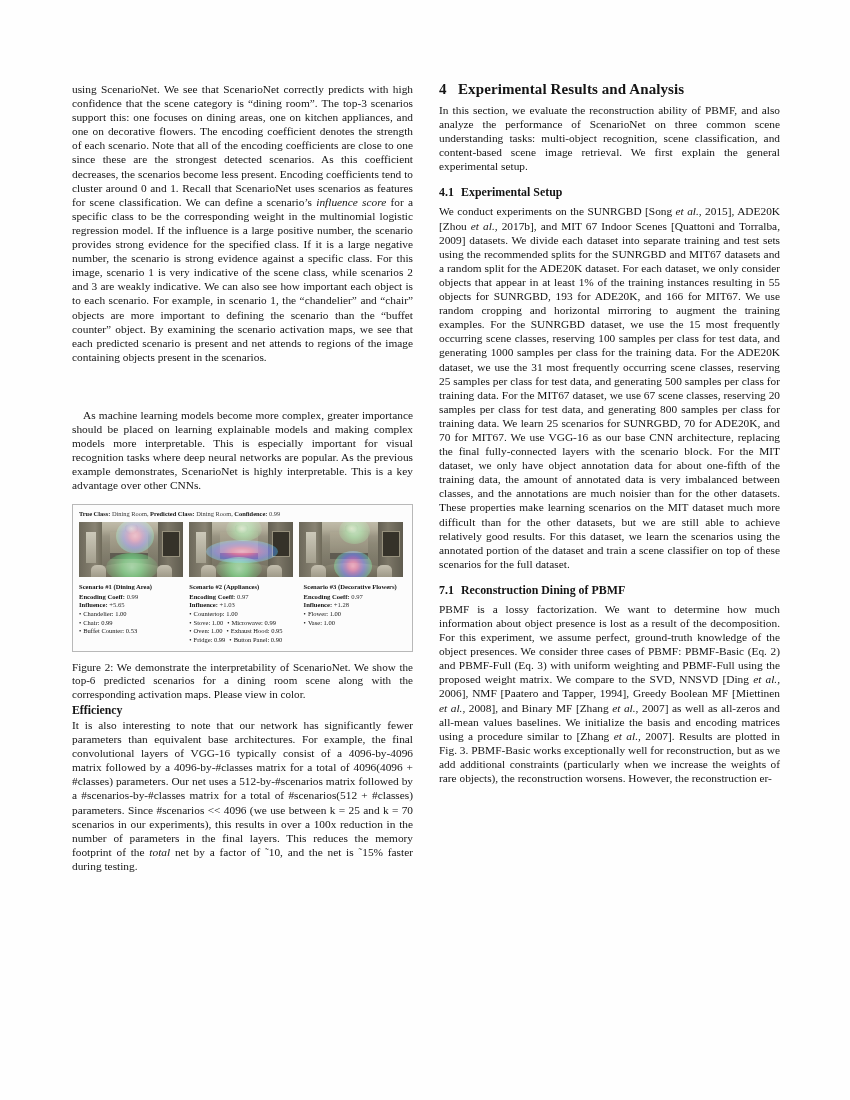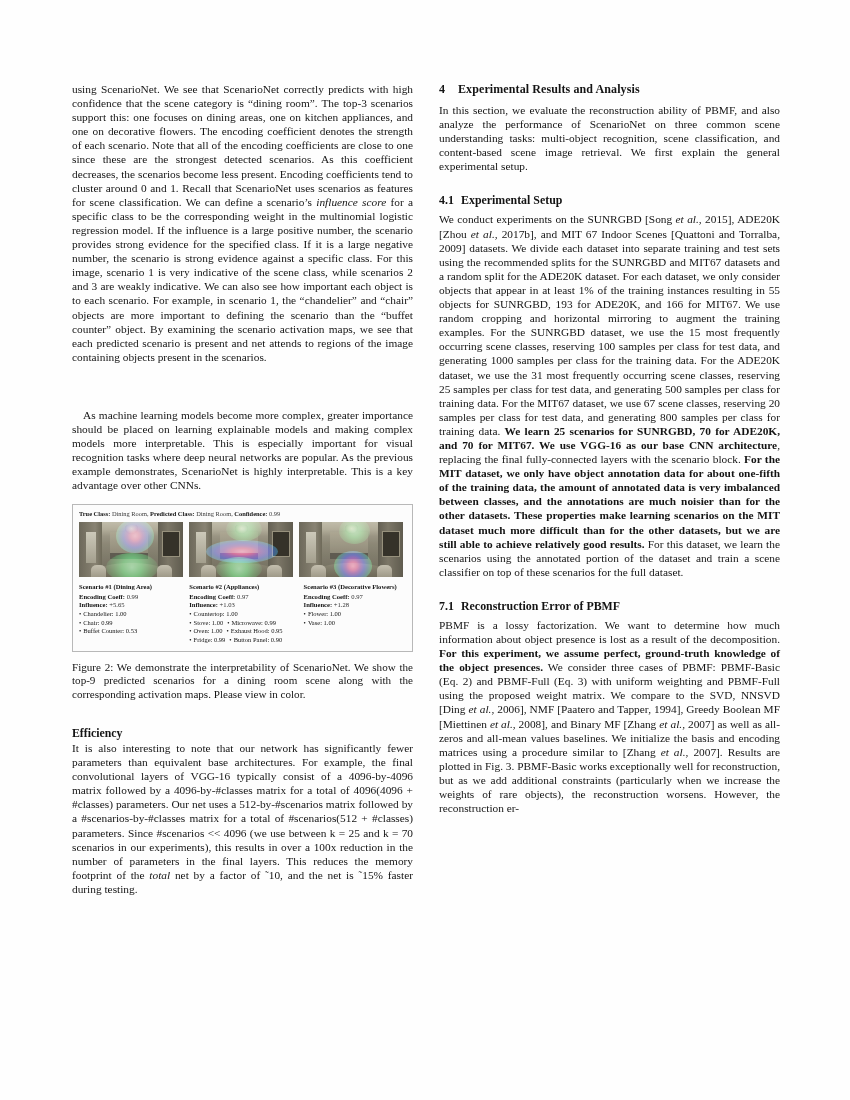--- a/index.html
+++ b/index.html
@@ -38,41 +38,41 @@
   p {
     margin: 0;
     font-size: 11.35px;
     line-height: 14.1px;
     text-align: justify;
     text-justify: inter-word;
     hyphens: manual;
   }
   p.indent { text-indent: 11px; margin-top: 44px; }
   .sec-h {
-    font-size: 12px;
+    font-size: 15px;
     font-weight: bold;
     margin: 13px 0 6px 0;
     line-height: 15px;
     letter-spacing: 0.1px;
   }
   .sec-h .num { display: inline-block; min-width: 19px; }
   .subsec-h {
     font-size: 11.9px;
     font-weight: bold;
-    margin: 20px 0 5px 0;
+    margin: 12px 0 5px 0;
     line-height: 14px;
   }
   .subsec-h .num { display: inline-block; min-width: 22px; }
   .run-h {
     font-size: 11.8px;
     font-weight: bold;
-    margin: 24px 0 1px 0;
+    margin: 1px 0 1px 0;
     line-height: 14px;
   }
-  .bold { font-weight: bold; }
+  .bold { font-weight: normal; }
   .ital { font-style: italic; }
   .mathit { font-family: "Liberation Serif", serif; }
   .mathrm { font-family: "Liberation Serif", serif; }
 
   
   .figure-box {
     margin-top: 12px;
     border: 1px solid #b8b8b8;
     background: #fcfcfc;
     padding: 5px 6px 6px 6px;
@@ -362,21 +362,21 @@
               <span class="v">+1.28</span>
             </div>
             <ul class="obj-list">
               <li><span class="b">•</span><span>Flower: 1.00</span></li>
               <li><span class="b">•</span><span>Vase: 1.00</span></li>
             </ul>
           </div>
         </div>
       </div>
 
-      <div class="fig-cap">Figure 2: We demonstrate the interpretability of ScenarioNet. We show the top-9 predicted scenarios for a dining room scene along with the corresponding activation maps. Please view in color.</div>
+      <div class="fig-cap">Figure 2: We demonstrate the interpretability of ScenarioNet. We show the top-6 predicted scenarios for a dining room scene along with the corresponding activation maps. Please view in color.</div>
 
       <div class="run-h">Efficiency</div>
 
       <p><span>It is also interesting to note that our network has significantly fewer parameters than equivalent base architectures. For example, the final convolutional layers of VGG-16 typically consist of a 4096-by-4096 matrix followed by a 4096-by-#classes matrix for a total of </span><span class="mathrm">4096(4096 + #classes)</span><span> parameters. Our net uses a 512-by-#scenarios matrix followed by a #scenarios-by-#classes matrix for a total of </span><span class="mathit">#scenarios(512 + #classes)</span><span> parameters. Since #scenarios </span><span class="mathrm">&lt;&lt; 4096</span><span> (we use between </span><span class="mathit">k = 25</span><span> and </span><span class="mathit">k = 70</span><span> scenarios in our experiments), this results in over a 100x reduction in the number of parameters in the final layers. This reduces the memory footprint of the </span><span class="ital">total</span><span> net by a factor of ˜10, and the net is ˜15% faster during testing.</span></p>
     </div>
 
     <div class="col">
 
       <div class="sec-h" style="margin-top:0;">
         <span class="num">4</span><span>Experimental Results and Analysis</span>
@@ -384,19 +384,19 @@
 
       <p>In this section, we evaluate the reconstruction ability of PBMF, and also analyze the performance of ScenarioNet on three common scene understanding tasks: multi-object recognition, scene classification, and content-based scene image retrieval. We first explain the general experimental setup.</p>
 
       <div class="subsec-h">
         <span class="num">4.1</span><span>Experimental Setup</span>
       </div>
 
       <p><span>We conduct experiments on the SUNRGBD [Song </span><span class="ital">et al.</span><span>, 2015], ADE20K [Zhou </span><span class="ital">et al.</span><span>, 2017b], and MIT 67 Indoor Scenes [Quattoni and Torralba, 2009] datasets. We divide each dataset into separate training and test sets using the recommended splits for the SUNRGBD and MIT67 datasets and a random split for the ADE20K dataset. For each dataset, we only consider objects that appear in at least 1% of the training instances resulting in 55 objects for SUNRGBD, 193 for ADE20K, and 166 for MIT67. We use random cropping and horizontal mirroring to augment the training examples. For the SUNRGBD dataset, we use the 15 most frequently occurring scene classes, reserving 100 samples per class for test data, and generating 1000 samples per class for the training data. For the ADE20K dataset, we use the 31 most frequently occurring scene classes, reserving 25 samples per class for test data, and generating 500 samples per class for training data. For the MIT67 dataset, we use 67 scene classes, reserving 20 samples per class for test data, and generating 800 samples per class for training data. </span><span class="bold">We learn 25 scenarios for SUNRGBD, 70 for ADE20K, and 70 for MIT67. We use VGG-16 as our base CNN architecture</span><span>, replacing the final fully-connected layers with the scenario block. </span><span class="bold">For the MIT dataset, we only have object annotation data for about one-fifth of the training data, the amount of annotated data is very imbalanced between classes, and the annotations are much noisier than for the other datasets. These properties make learning scenarios on the MIT dataset much more difficult than for the other datasets, but we are still able to achieve relatively good results.</span><span> For this dataset, we learn the scenarios using the annotated portion of the dataset and train a scene classifier on top of these scenarios for the full dataset.</span></p>
 
       <div class="subsec-h">
-        <span class="num">7.1</span><span>Reconstruction Error of PBMF</span>
+        <span class="num">7.1</span><span>Reconstruction Dining of PBMF</span>
       </div>
 
       <p><span>PBMF is a lossy factorization. We want to determine how much information about object presence is lost as a result of the decomposition. </span><span class="bold">For this experiment, we assume perfect, ground-truth knowledge of the object presences.</span><span> We consider three cases of PBMF: PBMF-Basic (Eq. 2) and PBMF-Full (Eq. 3) with uniform weighting and PBMF-Full using the proposed weight matrix. We compare to the SVD, NNSVD [Ding </span><span class="ital">et al.</span><span>, 2006], NMF [Paatero and Tapper, 1994], Greedy Boolean MF [Miettinen </span><span class="ital">et al.</span><span>, 2008], and Binary MF [Zhang </span><span class="ital">et al.</span><span>, 2007] as well as all-zeros and all-mean values baselines. We initialize the basis and encoding matrices using a procedure similar to [Zhang </span><span class="ital">et al.</span><span>, 2007]. Results are plotted in Fig. 3. PBMF-Basic works exceptionally well for reconstruction, but as we add additional constraints (particularly when we increase the weights of rare objects), the reconstruction worsens. However, the reconstruction er-</span></p>
     </div>
   </div>
 </div>
 
 </body></html>

